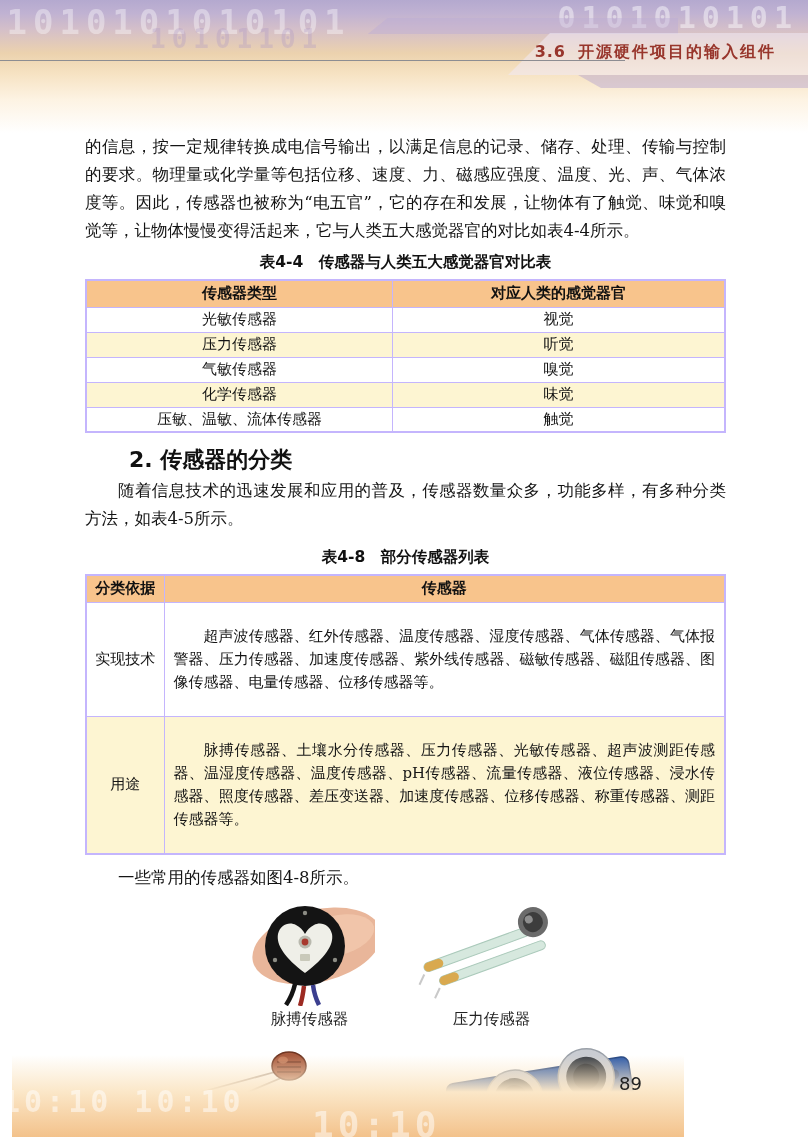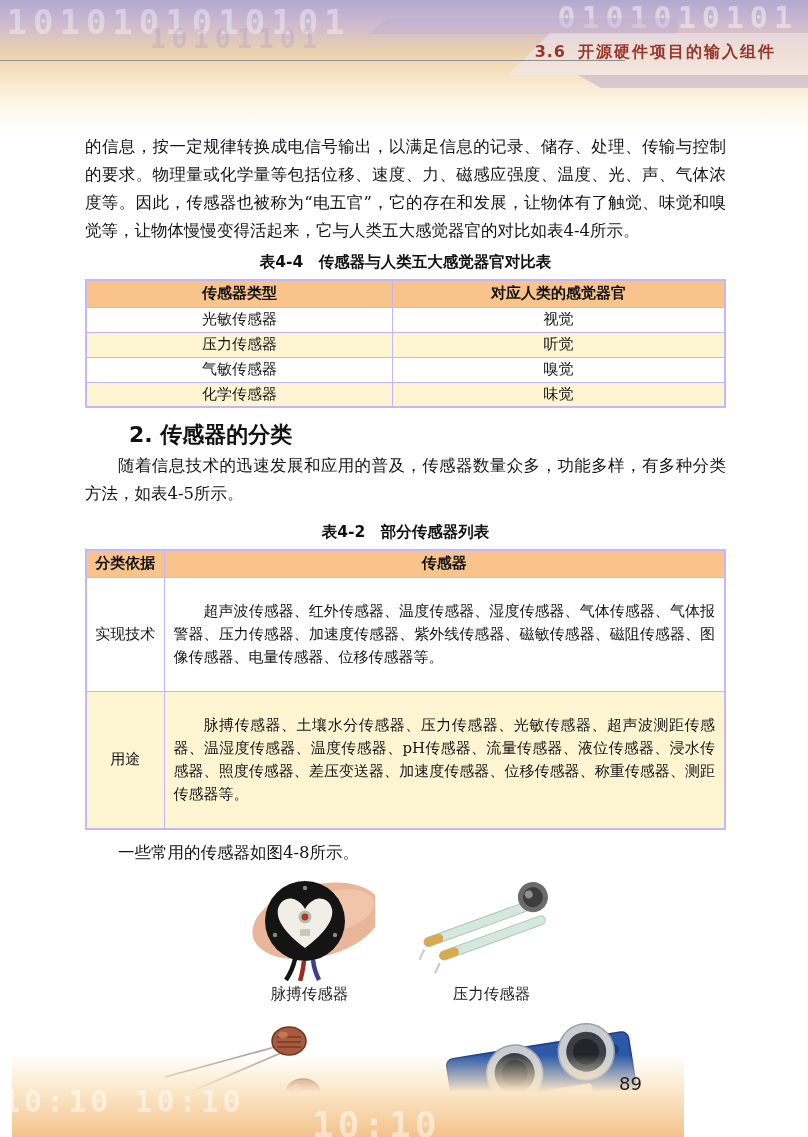--- a/index.html
+++ b/index.html
@@ -184,28 +184,32 @@
           <td>听觉</td>
         </tr>
         <tr>
           <td>气敏传感器</td>
           <td>嗅觉</td>
         </tr>
         <tr>
           <td>化学传感器</td>
           <td>味觉</td>
         </tr>
+        <tr>
+          <td>压敏、温敏、流体传感器</td>
+          <td>触觉</td>
+        </tr>
       </tbody>
     </table>
 
     <div class="heading2">2. 传感器的分类</div>
 
     <p class="body-text indent">随着信息技术的迅速发展和应用的普及，传感器数量众多，功能多样，有多种分类方法，如表4-5所示。</p>
 
-    <div class="table-title" style="margin-top:14px;">表4-2　部分传感器列表</div>
+    <div class="table-title" style="margin-top:14px;">表4-8　部分传感器列表</div>
 
     <table class="t45">
       <thead>
         <tr>
           <th class="c1">分类依据</th>
           <th>传感器</th>
         </tr>
       </thead>
       <tbody>
         <tr>

